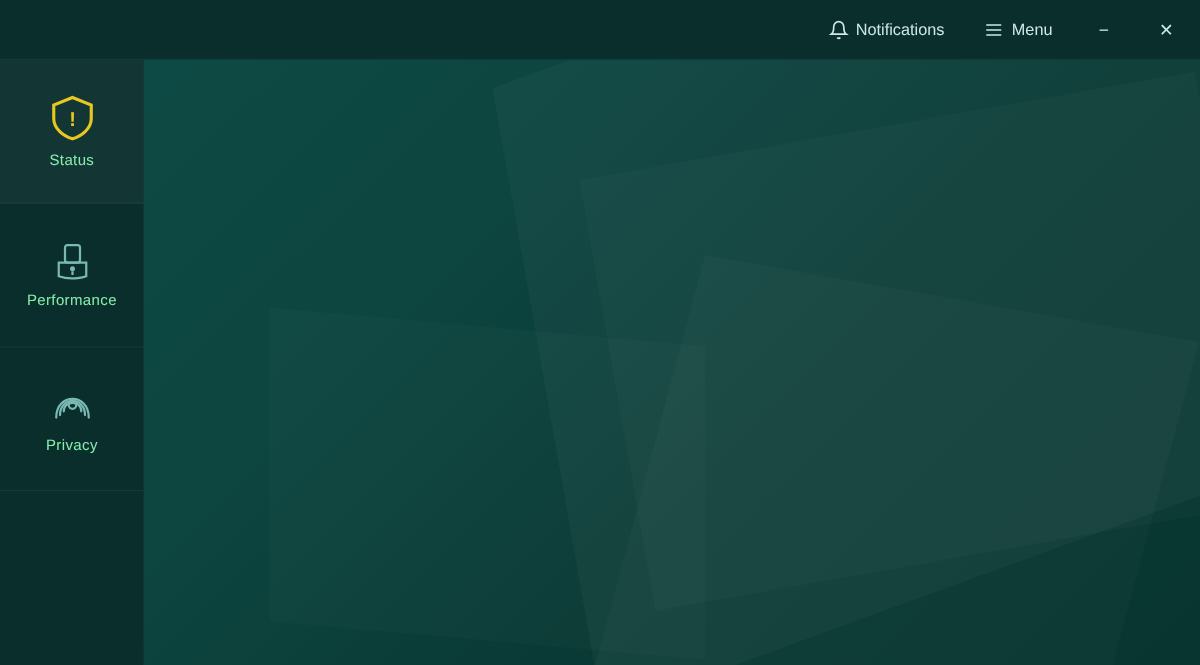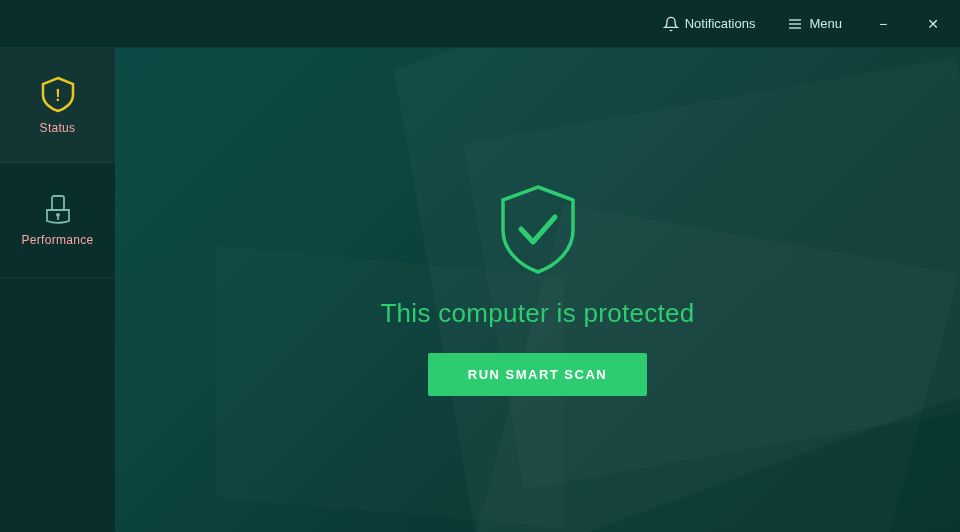--- a/index.html
+++ b/index.html
@@ -86,21 +86,21 @@
       border-bottom: 1px solid rgba(255,255,255,0.05);
       gap: 8px;
       min-height: 115px;
     }
 
     .sidebar-item.active {
       background: rgba(255,255,255,0.04);
     }
 
     .sidebar-label {
-      color: #fca5a5;
+      color: #86efac;
       font-size: 12px;
       text-align: right;
       letter-spacing: 0.3px;
     }
 
     
     .main-content {
       flex: 1;
       background: linear-gradient(135deg, #0e4a45 0%, #0d4540 30%, #0a3a35 60%, #083530 100%);
       display: flex;
@@ -242,45 +242,33 @@
     <div class="sidebar-item">
       <svg width="32" height="32" viewBox="0 0 32 32" fill="none" stroke="#7ab8b2" stroke-width="1.8">
         <rect x="10" y="3" width="12" height="14" rx="2"></rect>
         <path d="M5 17 H27 V28 C27 28 16 32 5 28 Z" rx="1"></path>
         <circle cx="16" cy="22" r="2" fill="#7ab8b2" stroke="none"></circle>
         <line x1="16" y1="24" x2="16" y2="27"></line>
       </svg>
       <span class="sidebar-label">Performance</span>
     </div>
 
+    <div class="sidebar-item">
+      <svg width="34" height="34" viewBox="0 0 34 34" fill="none" stroke="#7ab8b2" stroke-width="1.8">
+
+        <circle cx="17" cy="17" r="3"></circle>
+        <path d="M10 22 C10 13 24 13 24 22" stroke-linecap="round"></path>
+        <path d="M7 25 C7 10 27 10 27 25" stroke-linecap="round"></path>
+        <path d="M4 27 C4 7 30 7 30 27" stroke-linecap="round"></path>
+      </svg>
+      <span class="sidebar-label">Privacy</span>
+    </div>
 
 
   </div>
 
   <div class="main-content">
     <div class="layer2"></div>
     <div class="layer3"></div>
 
-    <div class="content-center">
-
-      <div class="shield-container">
-        <svg width="90" height="95" viewBox="0 0 90 95">
-          <defs>
-            <linearGradient id="shieldGrad" x1="0%" y1="0%" x2="100%" y2="100%">
-              <stop offset="0%" style="stop-color:#2ecc71;stop-opacity:1"></stop>
-              <stop offset="100%" style="stop-color:#27ae60;stop-opacity:1"></stop>
-            </linearGradient>
-          </defs>
-
-          <path d="M45 5 L80 18 L80 48 C80 68 64 83 45 90 C26 83 10 68 10 48 L10 18 Z" fill="none" stroke="#2ecc71" stroke-width="3.5"></path>
-
-          <polyline points="28,47 40,60 62,35" fill="none" stroke="#2ecc71" stroke-width="5" stroke-linecap="round" stroke-linejoin="round"></polyline>
-        </svg>
-      </div>
-
-      <div class="protected-text">This computer is protected</div>
-
-      <button class="scan-btn">RUN SMART SCAN</button>
-
-    </div>
   </div>
 
 </div>
 
 </body></html>

